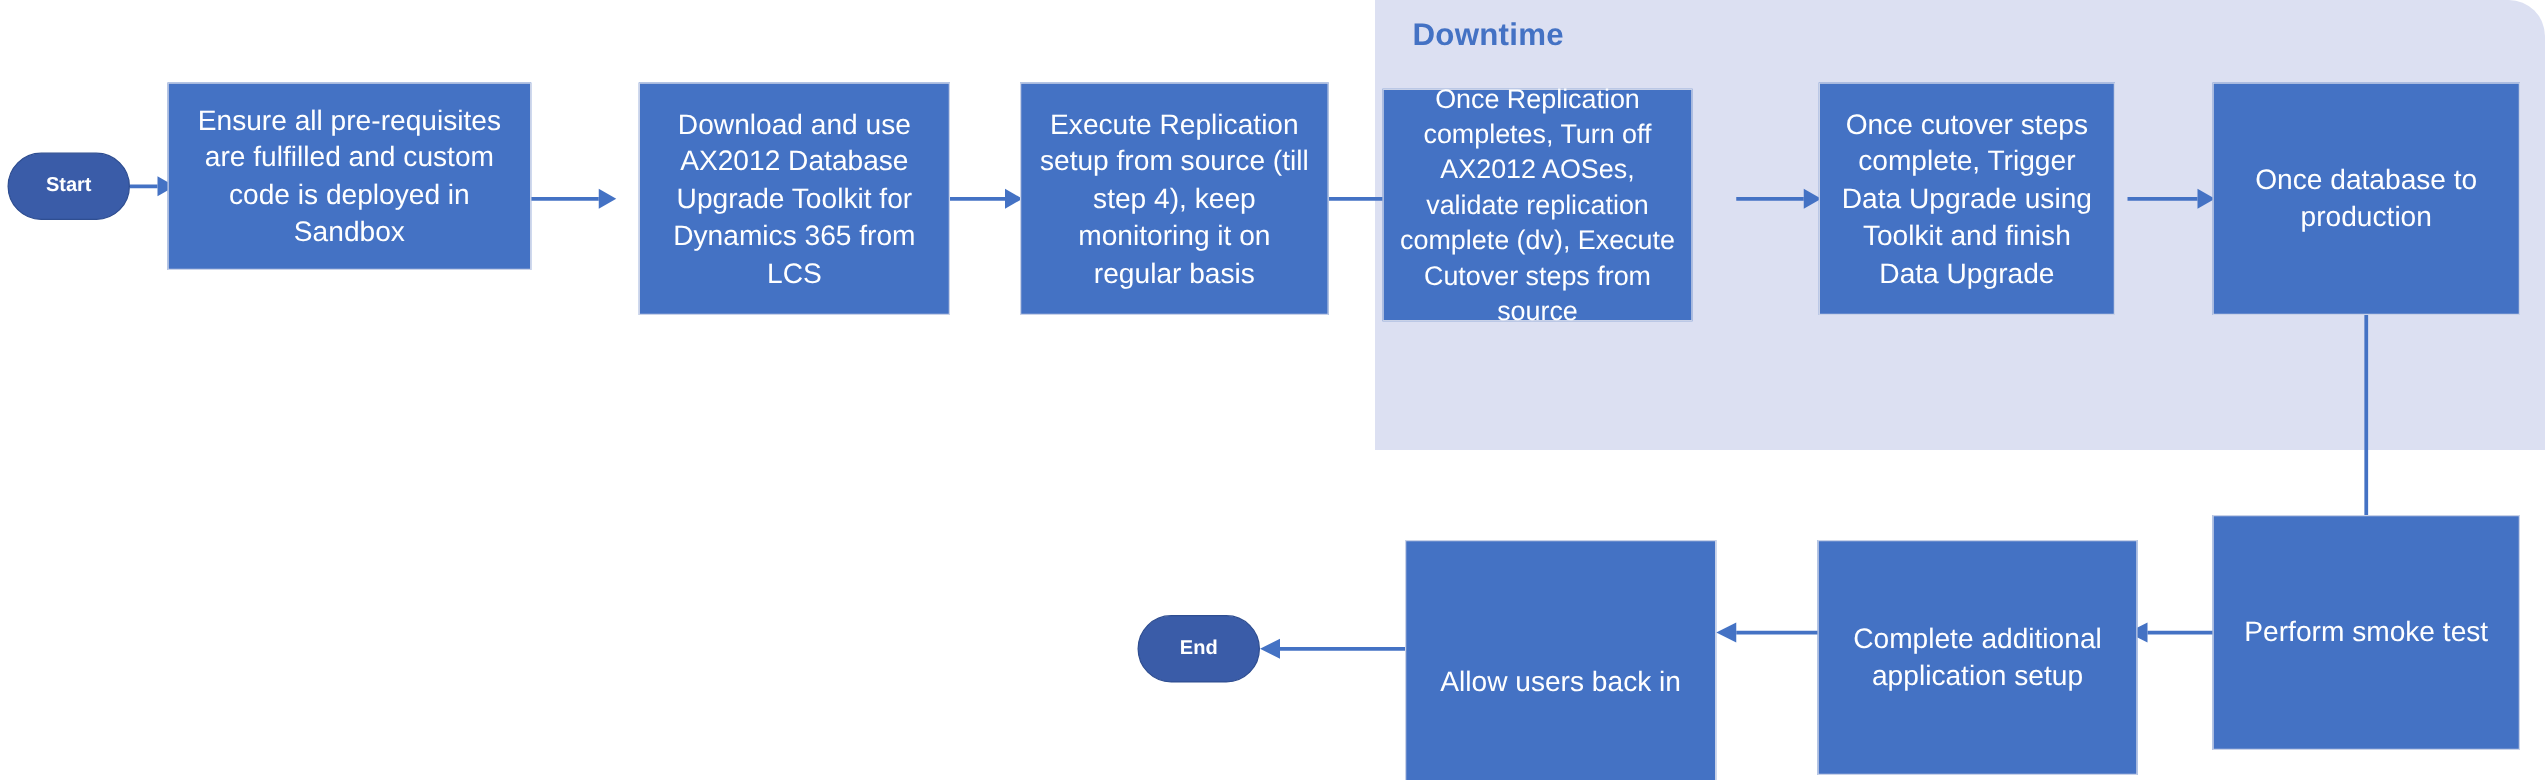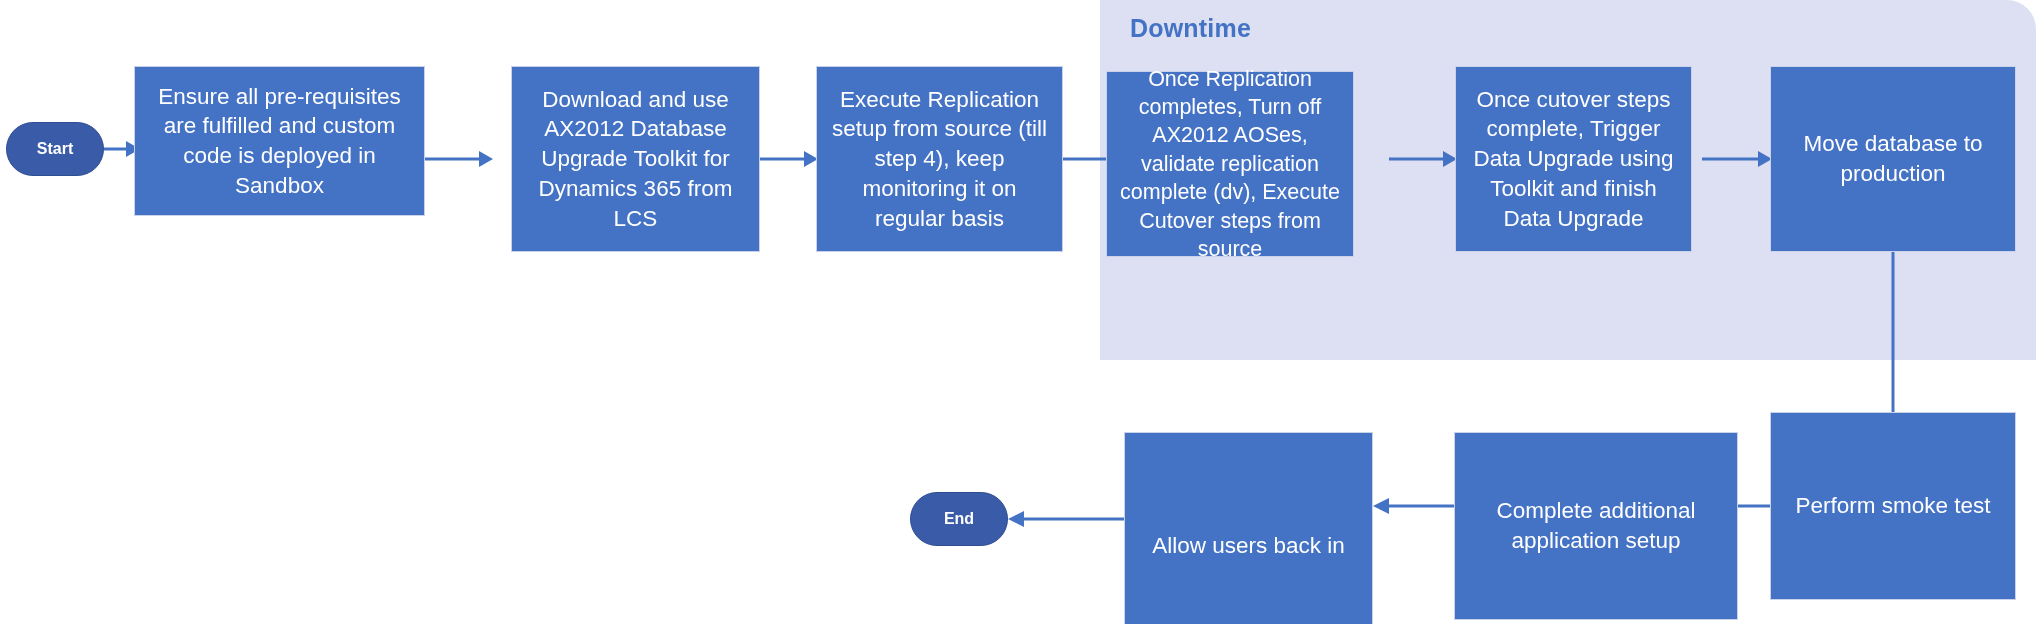--- a/index.html
+++ b/index.html
@@ -135,23 +135,23 @@
   <div class="node" style="left:134px; top:66px; width:291px; height:150px;">Ensure all pre-requisites are fulfilled and custom code is deployed in Sandbox</div>
 
   <div class="node" style="left:491px; top:66px; width:249px; height:186px;margin-left:20px;">Download and use AX2012 Database Upgrade Toolkit for Dynamics 365 from LCS</div>
 
   <div class="node" style="left:816px; top:66px; width:247px; height:186px;">Execute Replication setup from source (till step 4), keep monitoring it on regular basis</div>
 
   <div class="node" style="left:1106px; top:71px; width:248px; height:186px; font-size:21.5px;">Once Replication completes, Turn off AX2012 AOSes, validate replication complete (dv), Execute Cutover steps from source</div>
 
   <div class="node" style="left:1455px; top:66px; width:237px; height:186px;">Once cutover steps complete, Trigger Data Upgrade using Toolkit and finish Data Upgrade</div>
 
-  <div class="node" style="left:1770px; top:66px; width:246px; height:186px;">Move database to production</div>
+  <div class="node" style="left:1770px; top:66px; width:246px; height:186px;">Once database to production</div>
 
   <div class="node" style="left:1770px; top:412px; width:246px; height:188px;">Perform smoke test</div>
 
-  <div class="node" style="left:1454px; top:432px; width:284px; height:188px;">Complete additional application setup</div>
+  <div class="node" style="left:1454px; top:432px; width:256px; height:188px;">Complete additional application setup</div>
 
   <div class="node" style="left:1124px; top:432px; width:249px; height:228px;">Allow users back in</div>
 
   <div class="terminator" style="left:910px; top:492px; width:98px; height:54px;">End</div>
 
 </div>
 
 </body></html>

